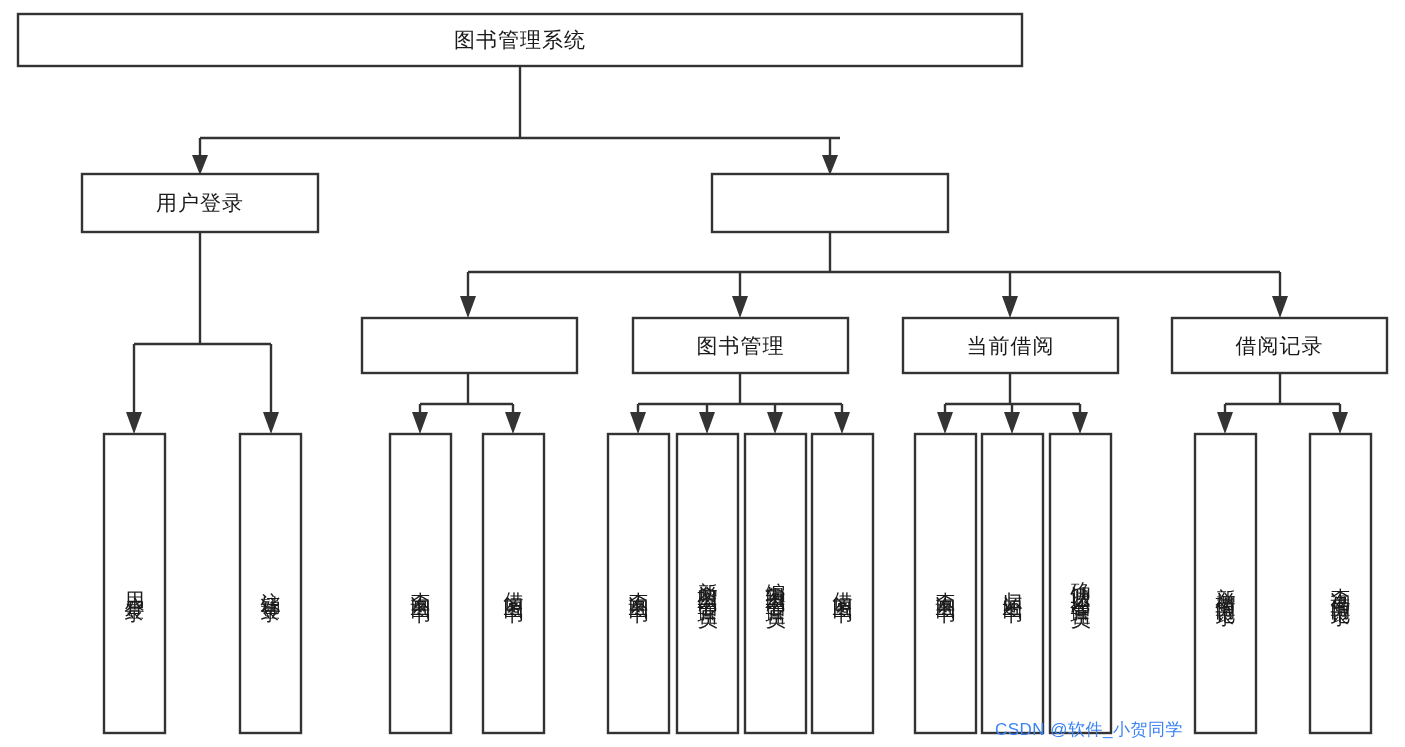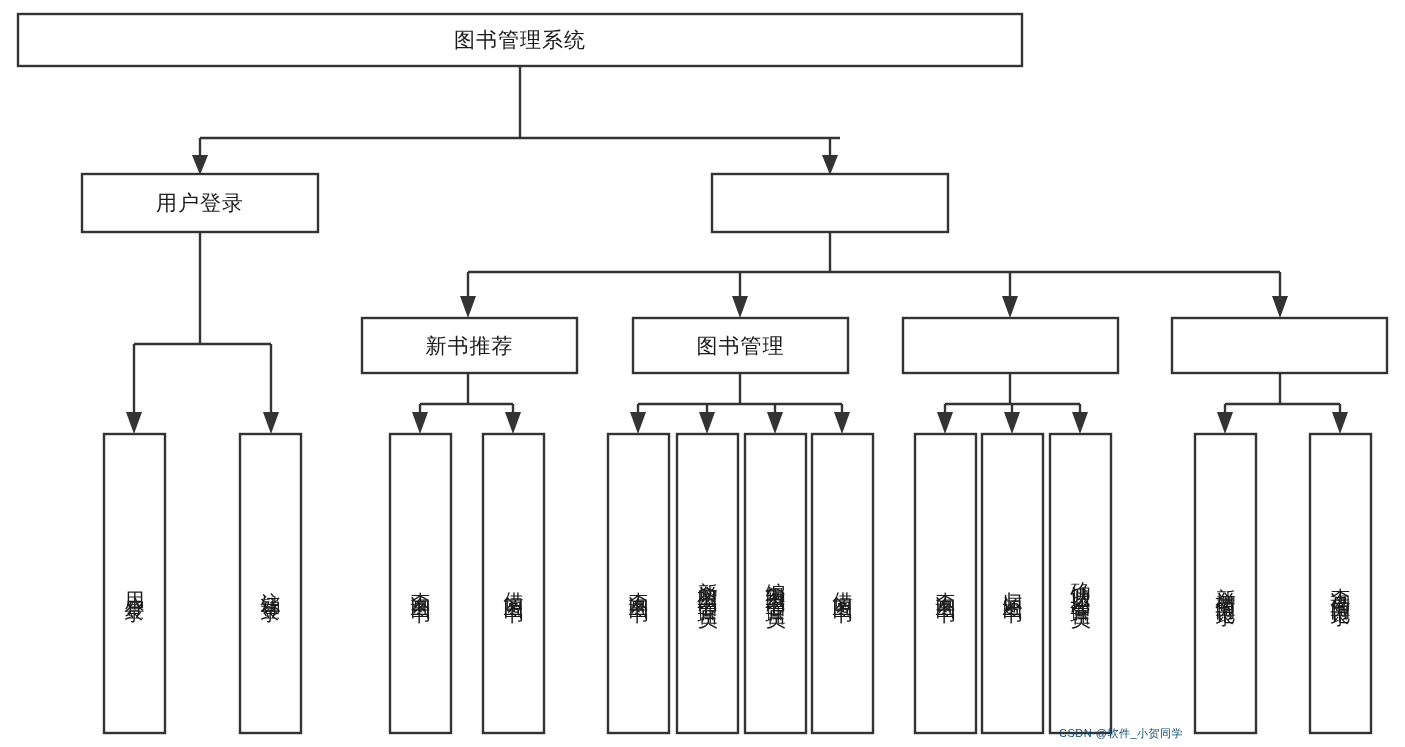--- a/index.html
+++ b/index.html
@@ -31,22 +31,22 @@
     fill: none;
   }
   .arrowhead {
     fill: #333333;
     stroke: none;
   }
   .watermark {
     position: absolute;
     right: 14px;
     bottom: 6px;
-    font-size: 11px;
-    color: #0c4a6e;
+    font-size: 17px;
+    color: #3b82f6;
     font-family: "Liberation Sans", "DejaVu Sans", sans-serif;
     white-space: nowrap;
     letter-spacing: 0.5px;
   }
   .vtext-holder {
     position: absolute;
     display: flex;
     align-items: center;
     justify-content: center;
     pointer-events: none;
@@ -170,25 +170,28 @@
     </g>
   </svg>
 
   
   <div class="htext-holder" style="left:18px; top:14px; width:1004px; height:52px;">
     <span class="htext">图书管理系统</span>
   </div>
   <div class="htext-holder" style="left:82px; top:174px; width:236px; height:58px;">
     <span class="htext">用户登录</span>
   </div>
-  <div class="htext-holder" style="left:362px; top:318px; width:215px; height:55px;">
-    <span class="htext">新书推荐</span>
-  </div>
   <div class="htext-holder" style="left:633px; top:318px; width:215px; height:55px;">
     <span class="htext">图书管理</span>
+  </div>
+  <div class="htext-holder" style="left:903px; top:318px; width:215px; height:55px;">
+    <span class="htext">当前借阅</span>
+  </div>
+  <div class="htext-holder" style="left:1172px; top:318px; width:215px; height:55px;">
+    <span class="htext">借阅记录</span>
   </div>
 
   
   <div class="vtext-holder" style="left:104px; top:434px; width:61px; height:299px;">
     <span class="vtext">用户登录</span>
   </div>
   <div class="vtext-holder" style="left:240px; top:434px; width:61px; height:299px;">
     <span class="vtext">注销登录</span>
   </div>
   <div class="vtext-holder" style="left:390px; top:434px; width:61px; height:299px;">

